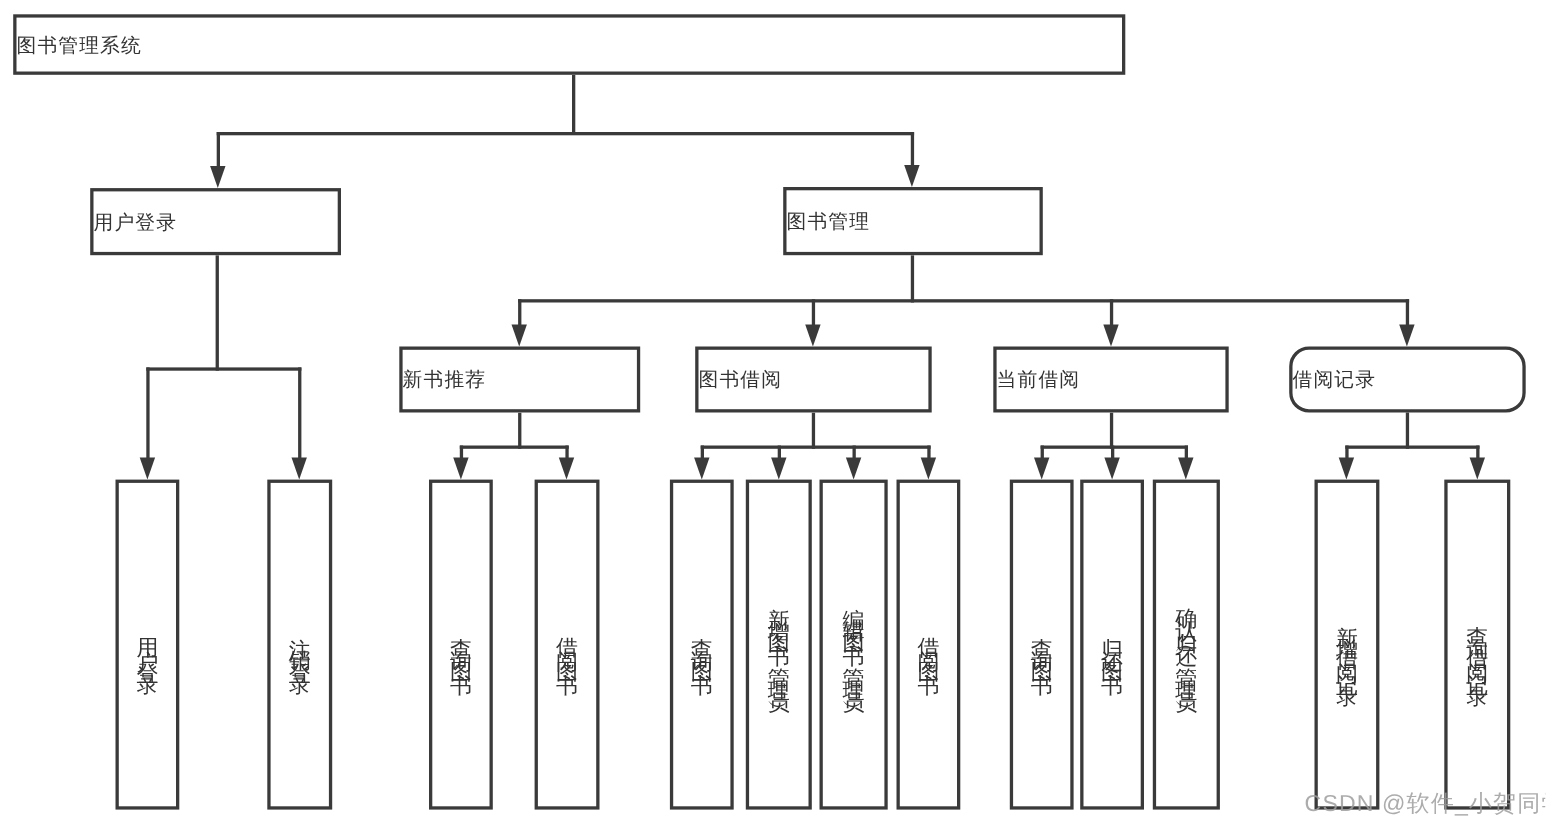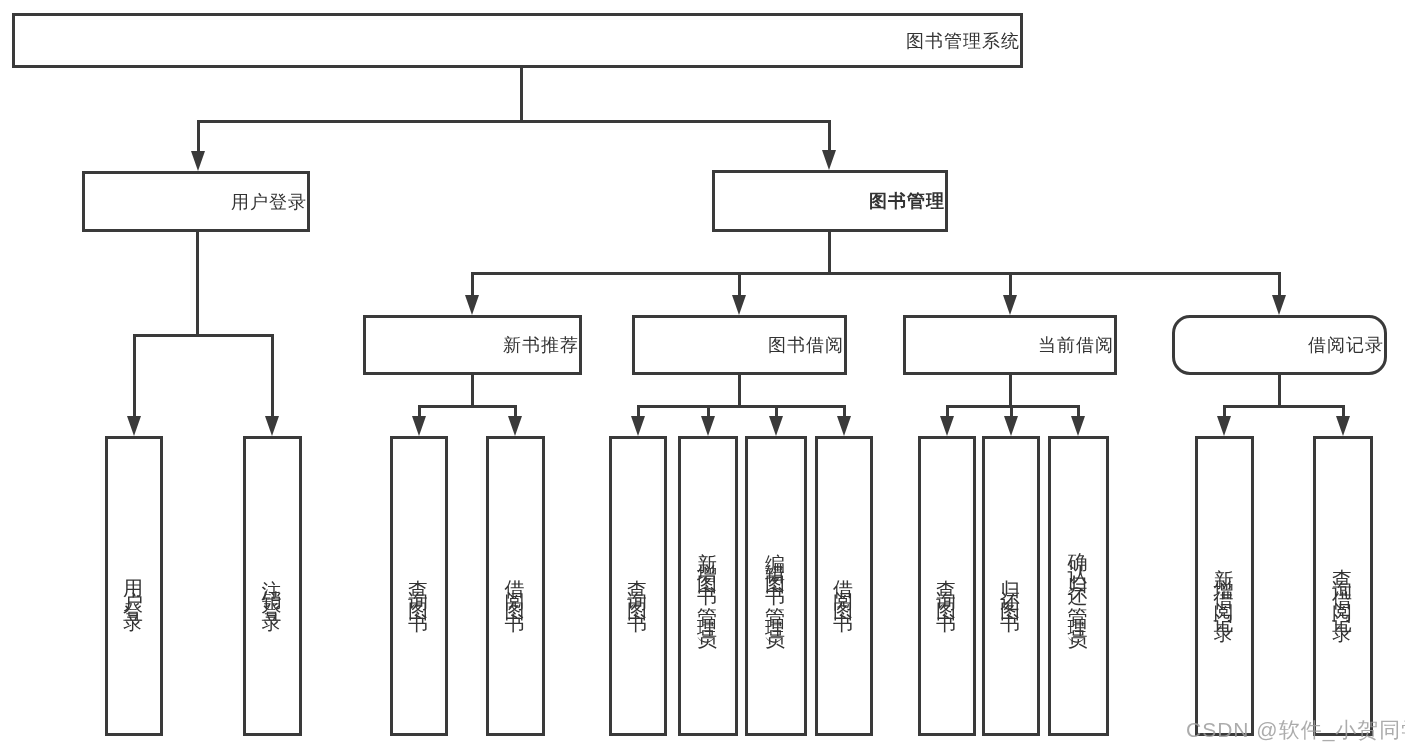--- a/index.html
+++ b/index.html
@@ -15,21 +15,21 @@
     width:1405px;height:747px;
     background:var(--bg);
     font-family:"Liberation Sans", sans-serif;
     color:var(--text);
     overflow:hidden;
   }
   .box{
     position:absolute;
     background:#fff;
     border:3px solid var(--line);
-    display:flex;align-items:center;justify-content:flex-end;
+    display:flex;align-items:center;justify-content:flex-start;
     font-size:18px;
     letter-spacing:1px;
     color:var(--text);
     z-index:2;
   }
   .leaf{
     position:absolute;
     background:#fff;
     border:3px solid var(--line);
     display:flex;align-items:center;justify-content:center;
@@ -75,21 +75,21 @@
   <div class="vline" style="left:520px;top:68px;height:54px;"></div>
   <div class="hline" style="left:197px;top:120px;width:634px;"></div>
   <div class="vline" style="left:197px;top:120px;height:33px;"></div>
   <div class="tri" style="left:191px;top:151px;"></div>
   <div class="vline" style="left:828px;top:120px;height:32px;"></div>
   <div class="tri" style="left:822px;top:150px;"></div>
 
   <div class="box" style="left:82px;top:171px;width:228px;height:61px;">
     <span>用户登录</span>
   </div>
-  <div class="box" style="left:712px;top:170px;width:236px;height:62px;font-weight:bold;">
+  <div class="box" style="left:712px;top:170px;width:236px;height:62px;">
     <span>图书管理</span>
   </div>
 
   <div class="vline" style="left:196px;top:232px;height:105px;"></div>
   <div class="hline" style="left:133px;top:334px;width:141px;"></div>
   <div class="vline" style="left:133px;top:334px;height:84px;"></div>
   <div class="tri" style="left:127px;top:416px;"></div>
   <div class="vline" style="left:271px;top:334px;height:84px;"></div>
   <div class="tri" style="left:265px;top:416px;"></div>
 
@@ -103,21 +103,21 @@
   <div class="tri" style="left:1003px;top:295px;"></div>
   <div class="vline" style="left:1278px;top:272px;height:25px;"></div>
   <div class="tri" style="left:1272px;top:295px;"></div>
 
   <div class="box" style="left:632px;top:315px;width:215px;height:60px;">
     <span>图书借阅</span>
   </div>
   <div class="box" style="left:363px;top:315px;width:219px;height:60px;">
     <span>新书推荐</span>
   </div>
-  <div class="box" style="left:903px;top:315px;width:214px;height:60px;padding-left:28px;">
+  <div class="box" style="left:903px;top:315px;width:214px;height:60px;">
     <span>当前借阅</span>
   </div>
   <div class="box" style="left:1172px;top:315px;width:215px;height:60px;border-radius:18px;">
     <span>借阅记录</span>
   </div>
 
   <div class="vline" style="left:471px;top:375px;height:33px;"></div>
   <div class="hline" style="left:418px;top:405px;width:99px;"></div>
   <div class="vline" style="left:418px;top:405px;height:13px;"></div>
   <div class="tri" style="left:412px;top:416px;"></div>

